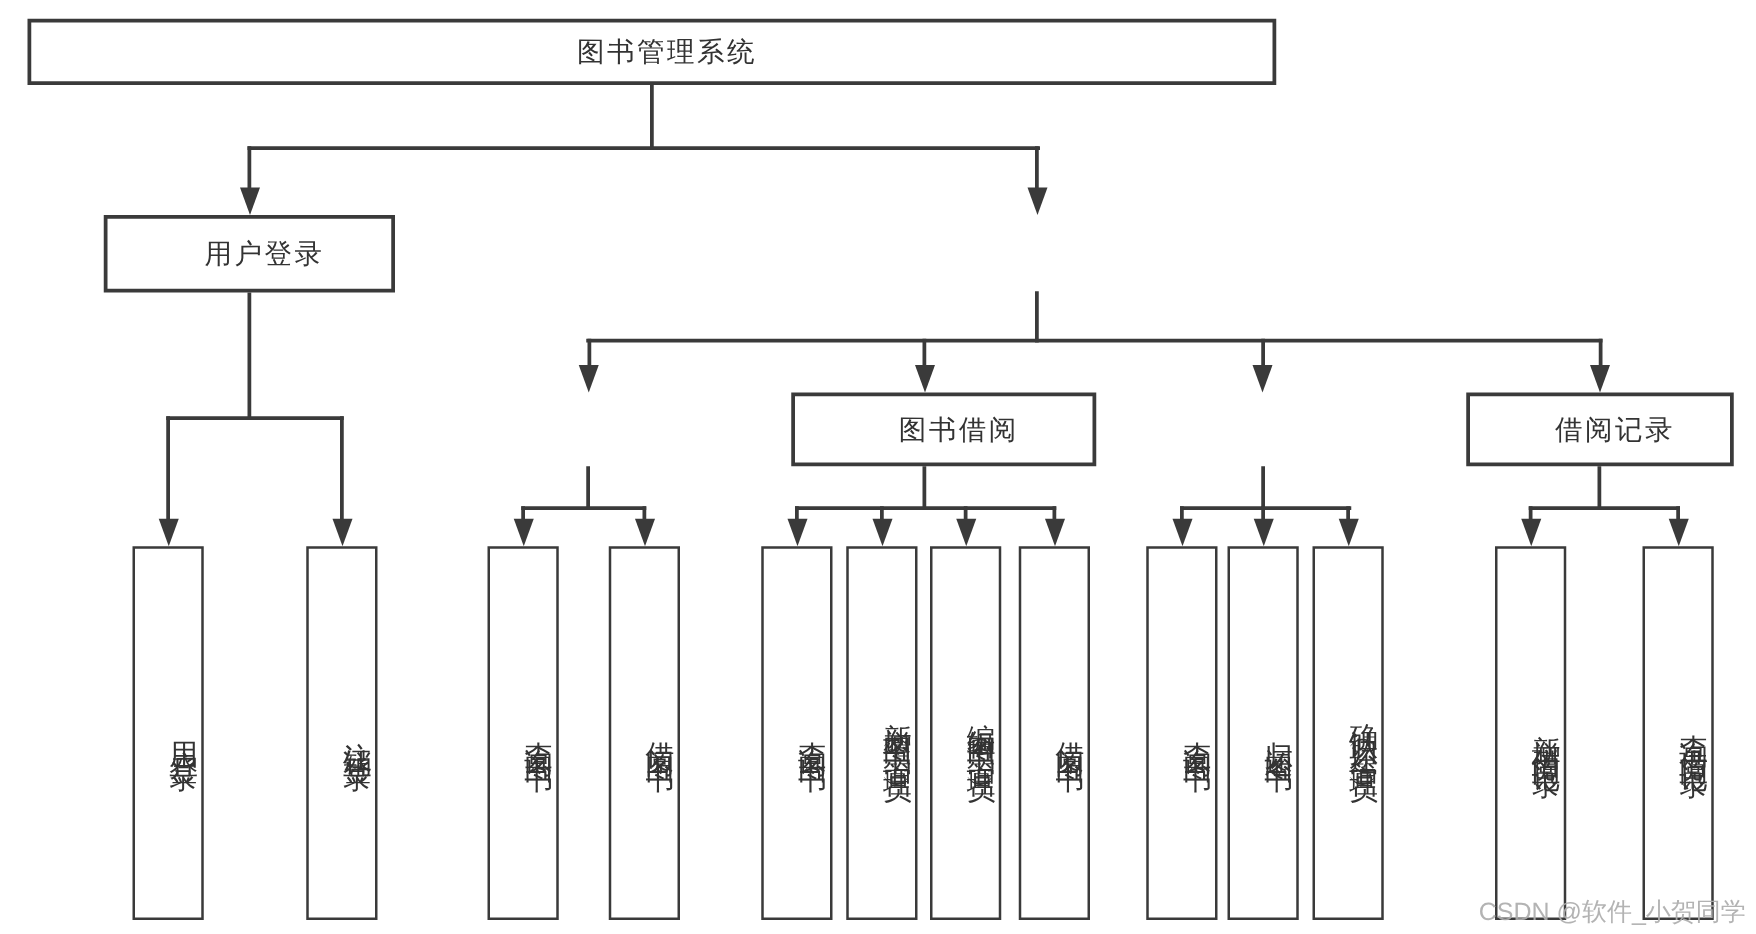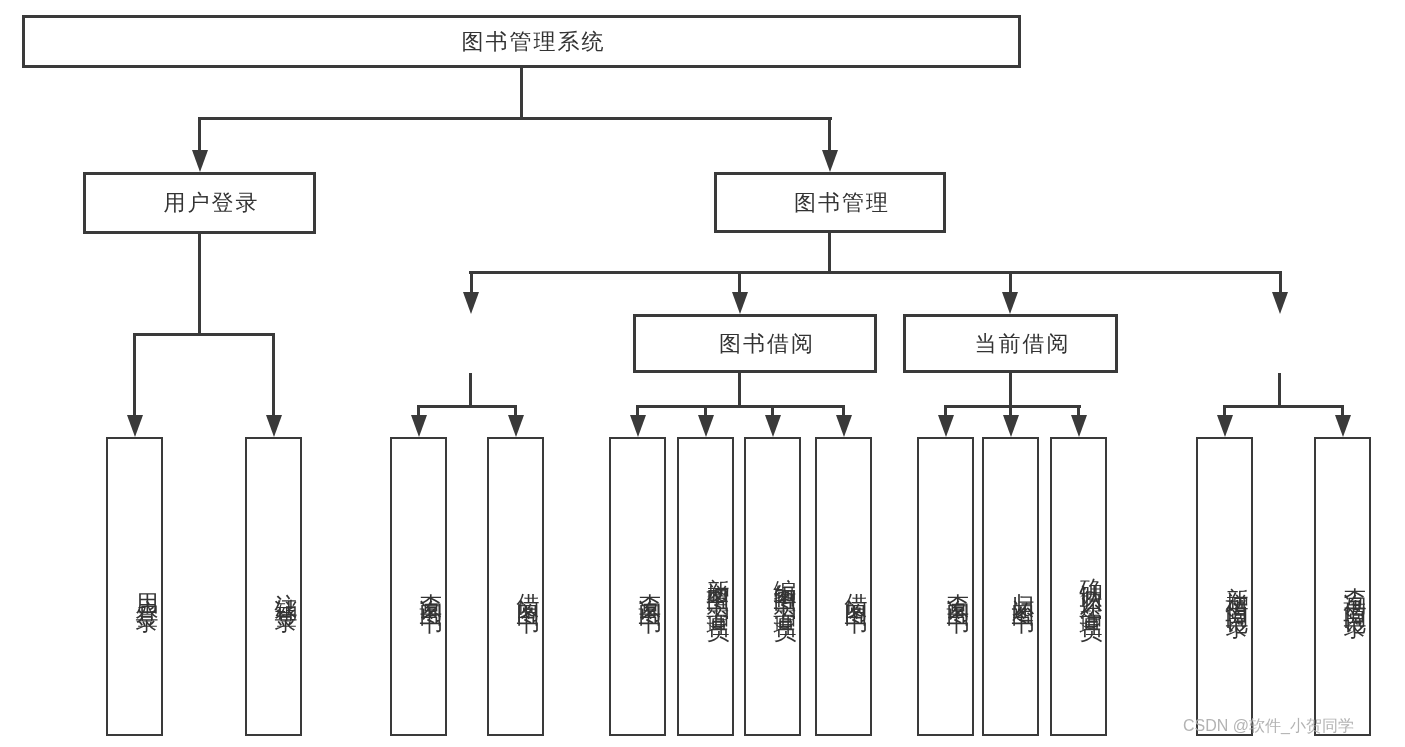--- a/index.html
+++ b/index.html
@@ -21,44 +21,41 @@
   }
   .vline{position:absolute;width:3px;background:#3a3a3a;}
   .hline{position:absolute;height:3px;background:#3a3a3a;}
   .arr{
     position:absolute;width:0;height:0;
     border-left:8px solid transparent;border-right:8px solid transparent;
     border-top:22px solid #3a3a3a;
   }
   .watermark{
     position:absolute;left:1183px;top:716px;z-index:5;
-    font-size:16px;color:rgba(172,172,172,0.92);white-space:nowrap;
+    font-size:20px;color:rgba(172,172,172,0.92);white-space:nowrap;
   }
 </style>
 </head>
 <body>
 
 <div class="stage">
 
   <div class="box" style="left:22px;top:15px;width:999px;height:53px">
     <span class="hlabel">图书管理系统</span>
   </div>
 
   <div class="vline" style="left:520px;top:66px;height:53px"></div>
   <div class="hline" style="left:198px;top:117px;width:634px"></div>
   <div class="vline" style="left:198px;top:117px;height:37px"></div>
   <div class="arr" style="left:192px;top:150px"></div>
   <div class="vline" style="left:828px;top:117px;height:37px"></div>
   <div class="arr" style="left:822px;top:150px"></div>
 
   <div class="box" style="left:83px;top:172px;width:233px;height:62px">
     <span class="hlabel">用户登录</span>
-  </div>
-  <div class="box" style="left:714px;top:172px;width:232px;height:61px">
-    <span class="hlabel">图书管理</span>
   </div>
 
   <div class="vline" style="left:198px;top:234px;height:102px"></div>
   <div class="hline" style="left:133px;top:333px;width:142px"></div>
   <div class="vline" style="left:133px;top:333px;height:84px"></div>
   <div class="arr" style="left:127px;top:415px"></div>
   <div class="vline" style="left:272px;top:333px;height:84px"></div>
   <div class="arr" style="left:266px;top:415px"></div>
 
   <div class="vline" style="left:828px;top:233px;height:41px"></div>
@@ -68,22 +65,22 @@
   <div class="vline" style="left:738px;top:271px;height:23px"></div>
   <div class="arr" style="left:732px;top:292px"></div>
   <div class="vline" style="left:1009px;top:271px;height:23px"></div>
   <div class="arr" style="left:1002px;top:292px"></div>
   <div class="vline" style="left:1279px;top:271px;height:23px"></div>
   <div class="arr" style="left:1272px;top:292px"></div>
 
   <div class="box" style="left:633px;top:314px;width:244px;height:59px">
     <span class="hlabel">图书借阅</span>
   </div>
-  <div class="box" style="left:903px;top:314px;width:215px;height:59px">
-    <span class="hlabel">当前借阅</span>
+  <div class="box" style="left:1173px;top:314px;width:214px;height:59px">
+    <span class="hlabel">借阅记录</span>
   </div>
 
   <div class="vline" style="left:469px;top:373px;height:35px"></div>
   <div class="hline" style="left:417px;top:405px;width:100px"></div>
   <div class="vline" style="left:417px;top:405px;height:12px"></div>
   <div class="arr" style="left:411px;top:415px"></div>
   <div class="vline" style="left:514px;top:405px;height:12px"></div>
   <div class="arr" style="left:508px;top:415px"></div>
 
   <div class="vline" style="left:738px;top:373px;height:35px"></div>

